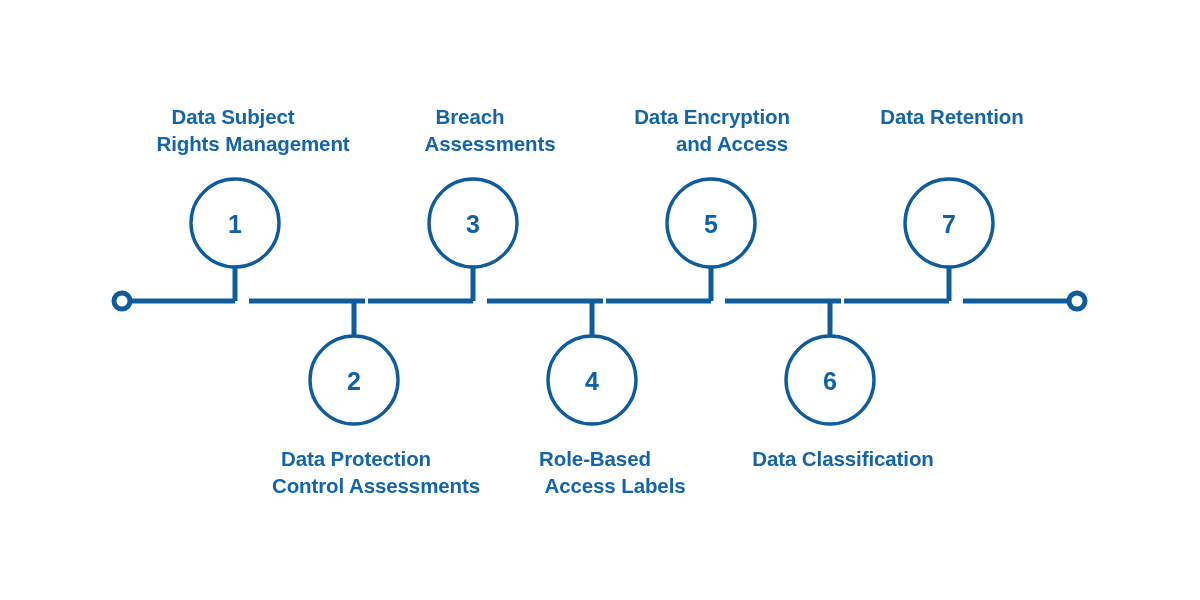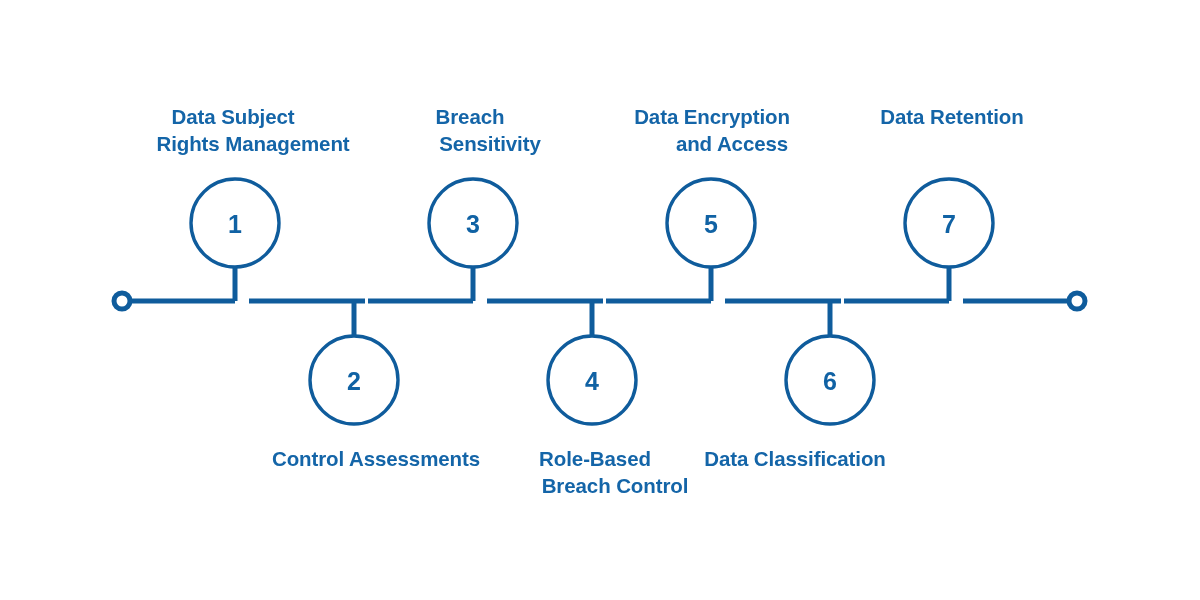--- a/index.html
+++ b/index.html
@@ -86,25 +86,25 @@
         <circle cx="473" cy="223" r="44" fill="#ffffff" stroke="#0F5C9C" stroke-width="3.4"></circle>
         <circle cx="592" cy="380" r="44" fill="#ffffff" stroke="#0F5C9C" stroke-width="3.4"></circle>
         <circle cx="711" cy="223" r="44" fill="#ffffff" stroke="#0F5C9C" stroke-width="3.4"></circle>
         <circle cx="830" cy="380" r="44" fill="#ffffff" stroke="#0F5C9C" stroke-width="3.4"></circle>
         <circle cx="949" cy="223" r="44" fill="#ffffff" stroke="#0F5C9C" stroke-width="3.4"></circle>
       </g>
   </svg>
 
   <div id="labels-layer">
       <div class="label" style="left: 233px; top: 103px;"><span class="line1">Data Subject</span><span class="line2">Rights Management</span></div>
-      <div class="label" style="left: 356px; top: 445px;"><span class="line2">Control Assessments</span></div>
-      <div class="label" style="left: 470px; top: 103px; text-align: center;"><span class="line1">Breach</span><span class="line2">Sensitivity</span></div>
-      <div class="label" style="left: 595px; top: 445px;"><span class="line1">Role-Based</span><span class="line2">Breach Control</span></div>
+      <div class="label" style="left: 356px; top: 445px;"><span class="line1">Data Protection</span><span class="line2">Control Assessments</span></div>
+      <div class="label" style="left: 470px; top: 103px; text-align: center;"><span class="line1">Breach</span><span class="line2">Assessments</span></div>
+      <div class="label" style="left: 595px; top: 445px;"><span class="line1">Role-Based</span><span class="line2">Access Labels</span></div>
       <div class="label" style="left: 712px; top: 103px;"><span class="line1">Data Encryption</span><span class="line2">and Access</span></div>
-      <div class="label" style="left: 795px; top: 445px;"><span class="line1">Data Classification</span></div>
+      <div class="label" style="left: 843px; top: 445px;"><span class="line1">Data Classification</span></div>
       <div class="label" style="left: 952px; top: 103px;"><span class="line1">Data Retention</span></div>
     </div>
   <div id="numbers-layer">
       <div class="step-number" style="left: 235px; top: 224px;">1</div>
       <div class="step-number" style="left: 354px; top: 381px;">2</div>
       <div class="step-number" style="left: 473px; top: 224px;">3</div>
       <div class="step-number" style="left: 592px; top: 381px;">4</div>
       <div class="step-number" style="left: 711px; top: 224px;">5</div>
       <div class="step-number" style="left: 830px; top: 381px;">6</div>
       <div class="step-number" style="left: 949px; top: 224px;">7</div>

